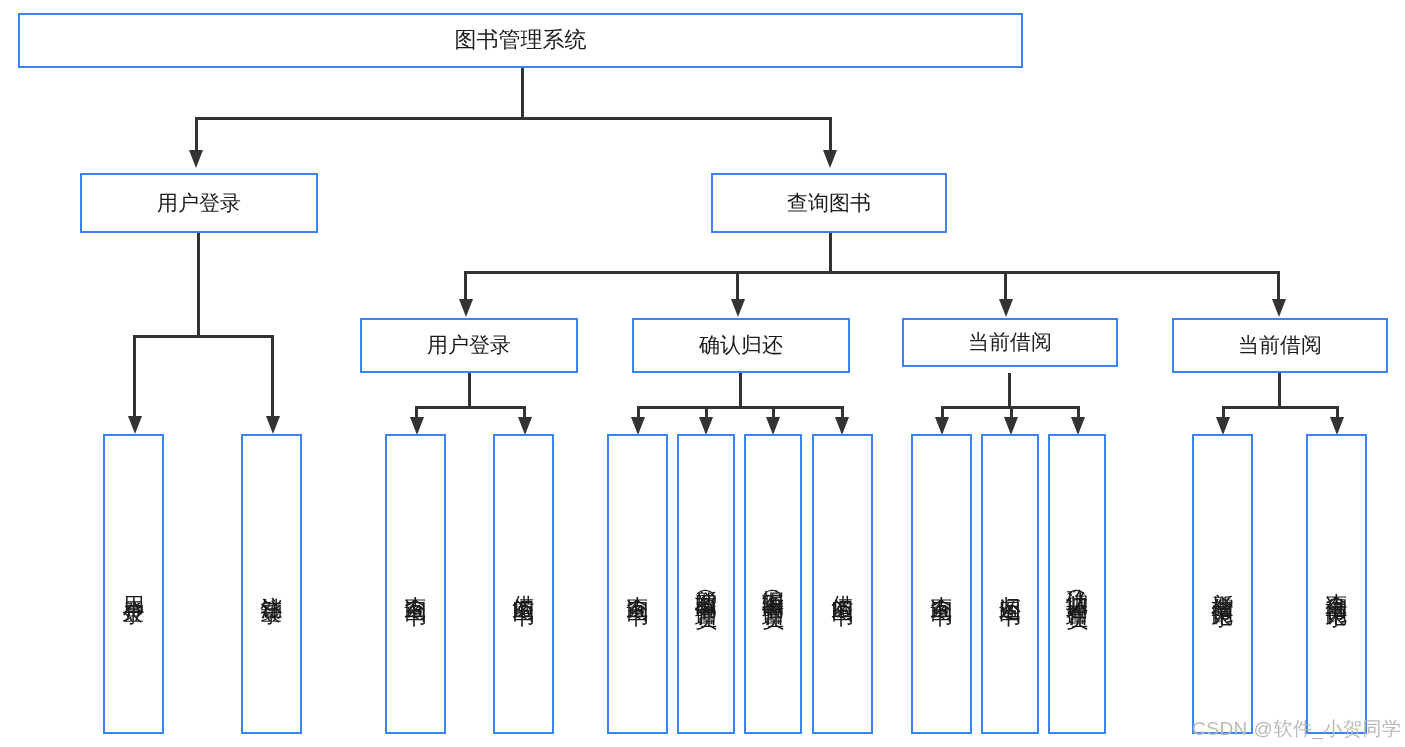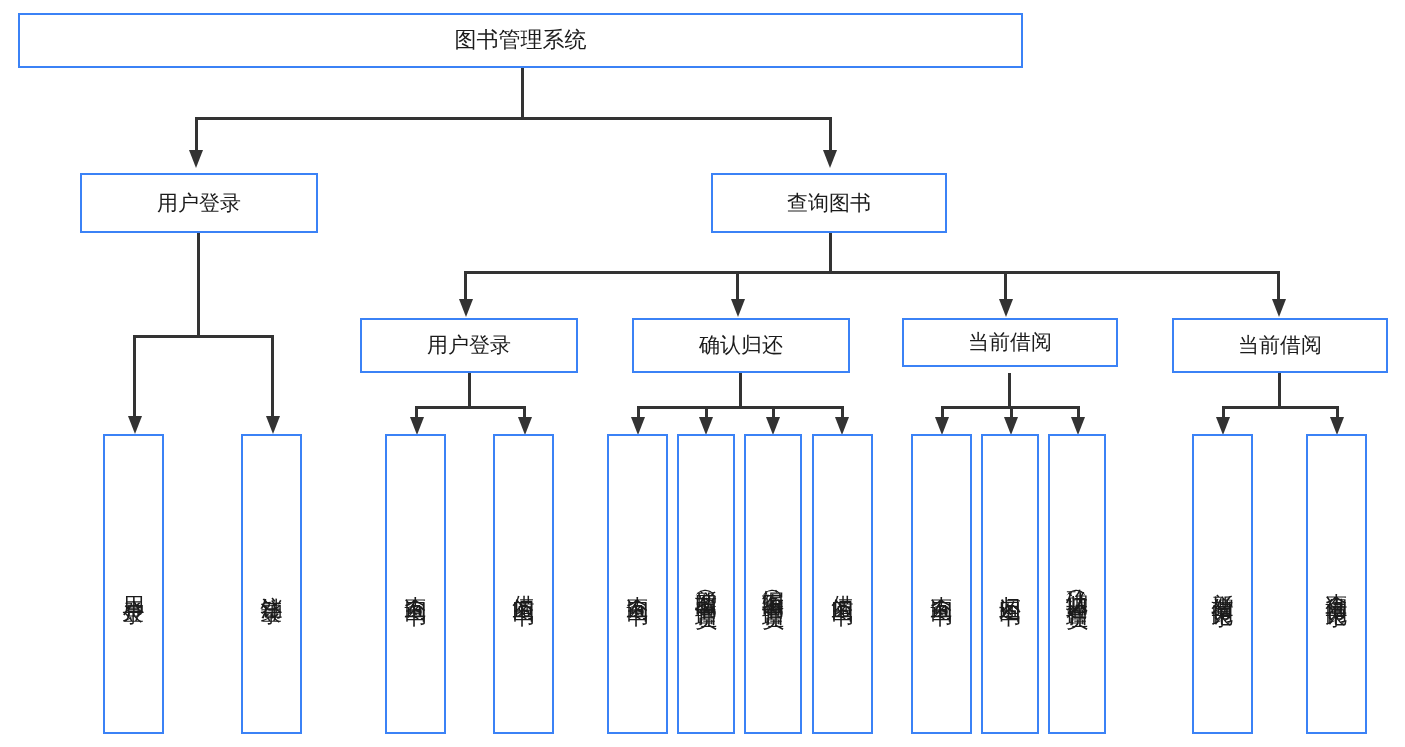--- a/index.html
+++ b/index.html
@@ -197,14 +197,15 @@
     <span class="label">确认归还（管理员）</span>
   </div>
 
   <div class="node vert" style="left:1192px; top:434px; width:61px; height:300px;">
     <span class="label">新增借阅记录</span>
   </div>
   <div class="node vert" style="left:1306px; top:434px; width:61px; height:300px;">
     <span class="label">查询借阅记录</span>
   </div>
 
+  <div class="watermark" style="left:1192px; top:716px;">CSDN @软件_小贺同学</div>
 
 </div>
 
 </body></html>

